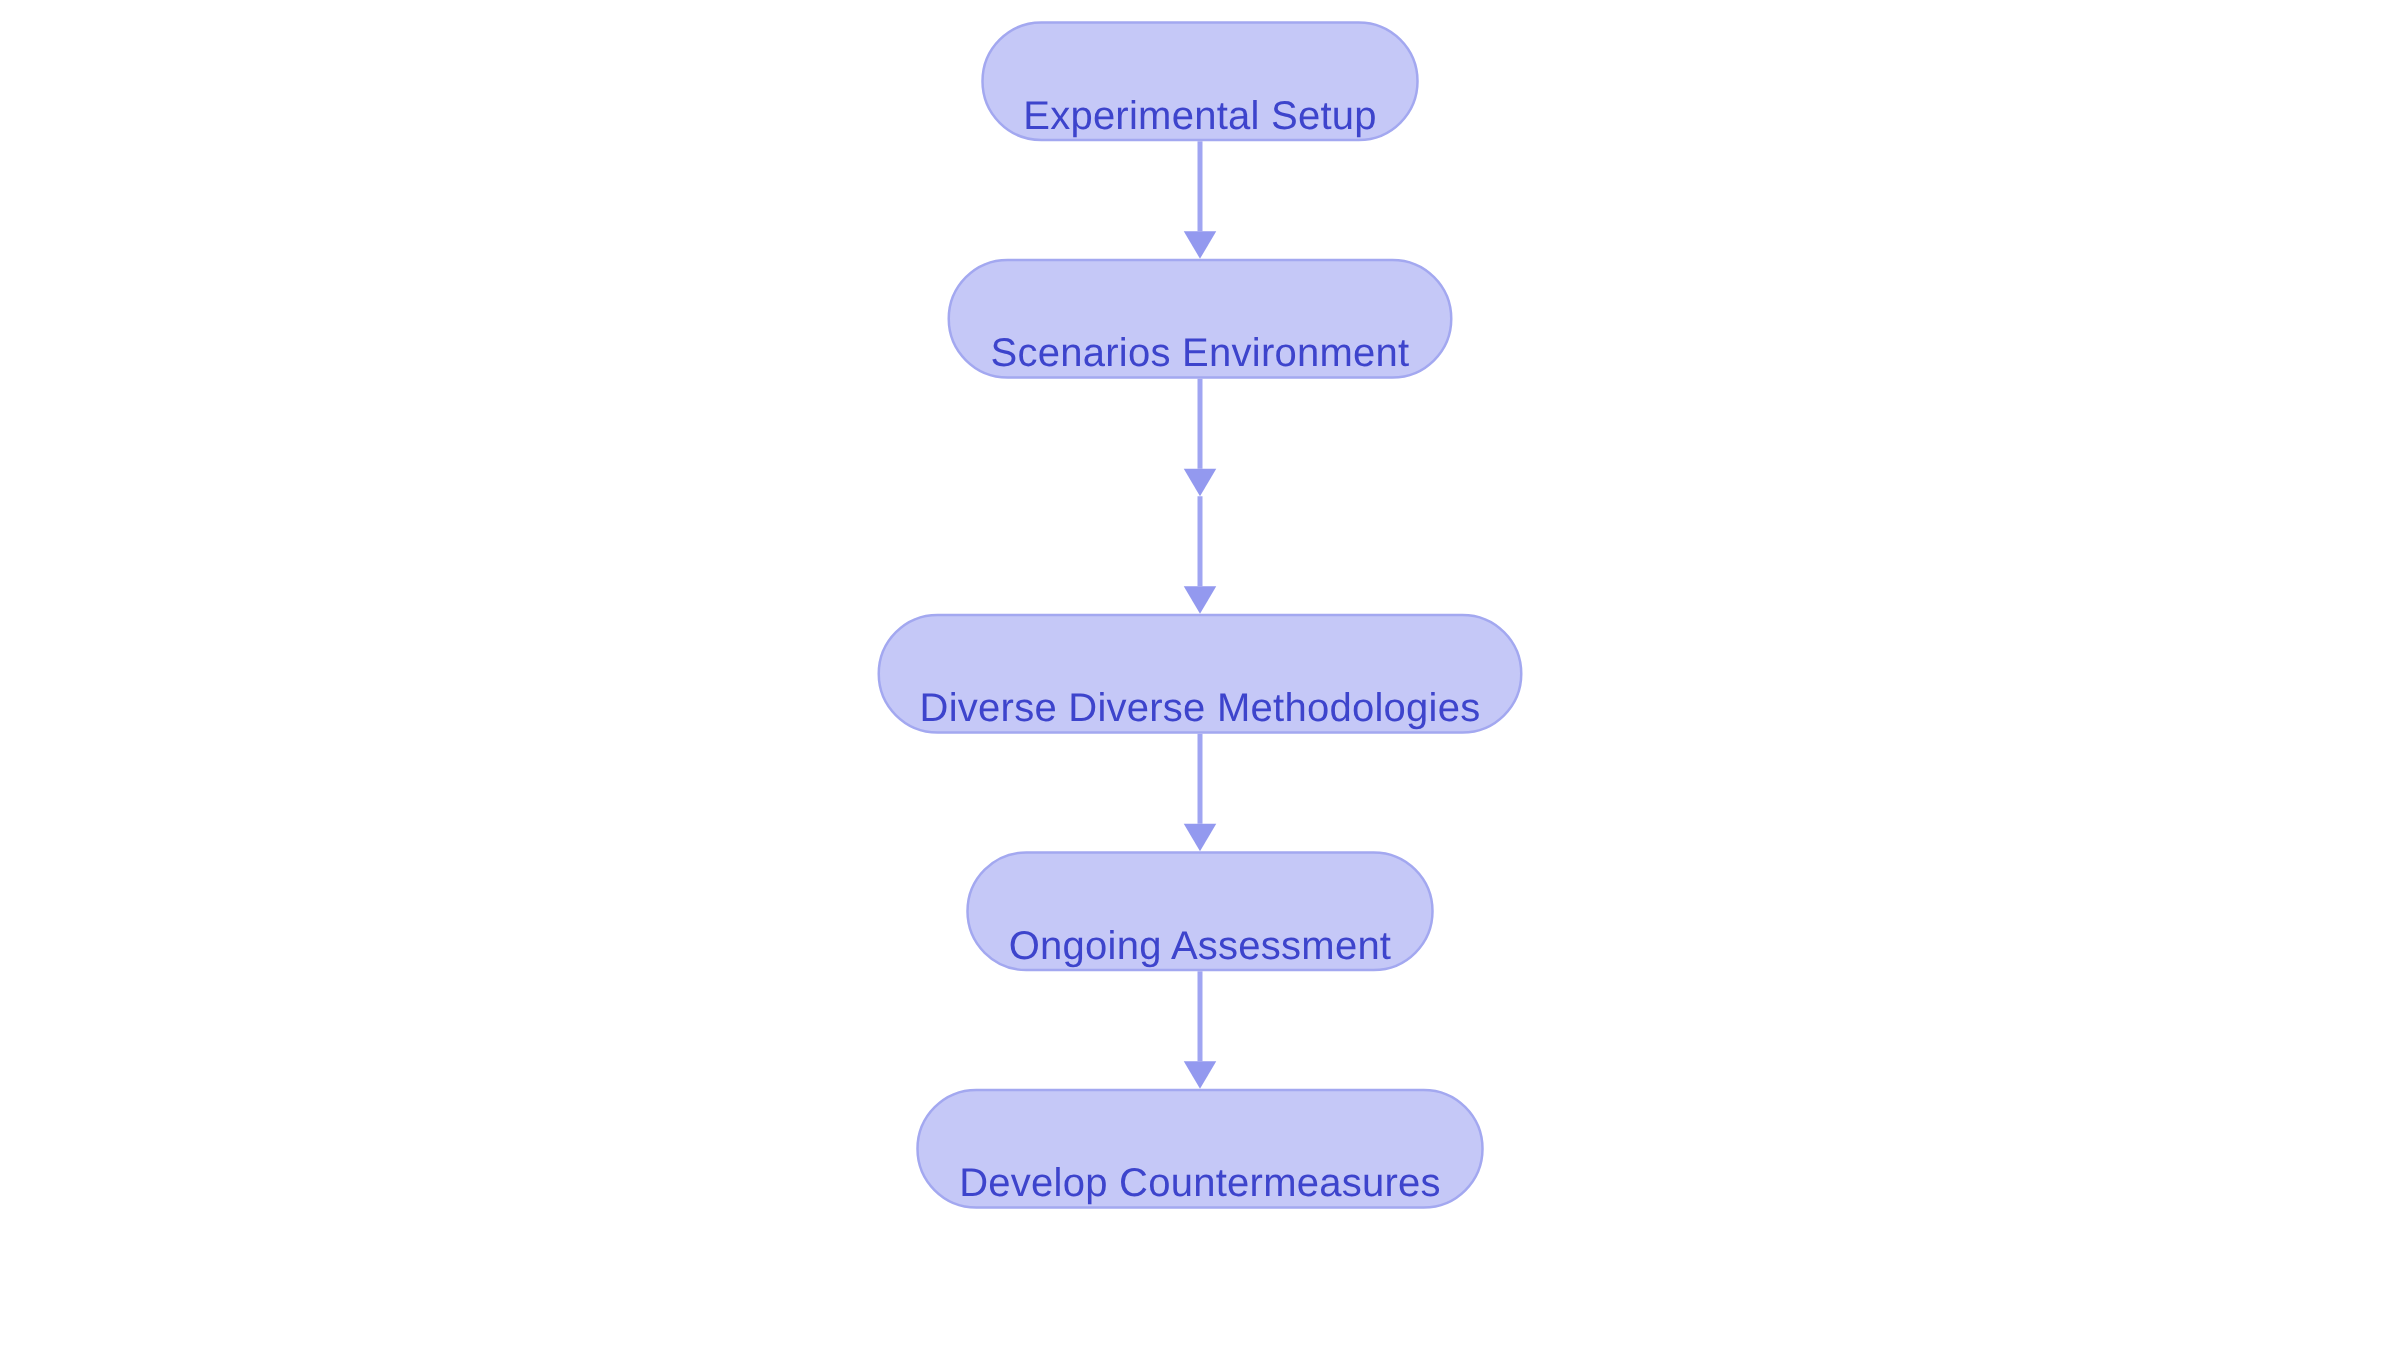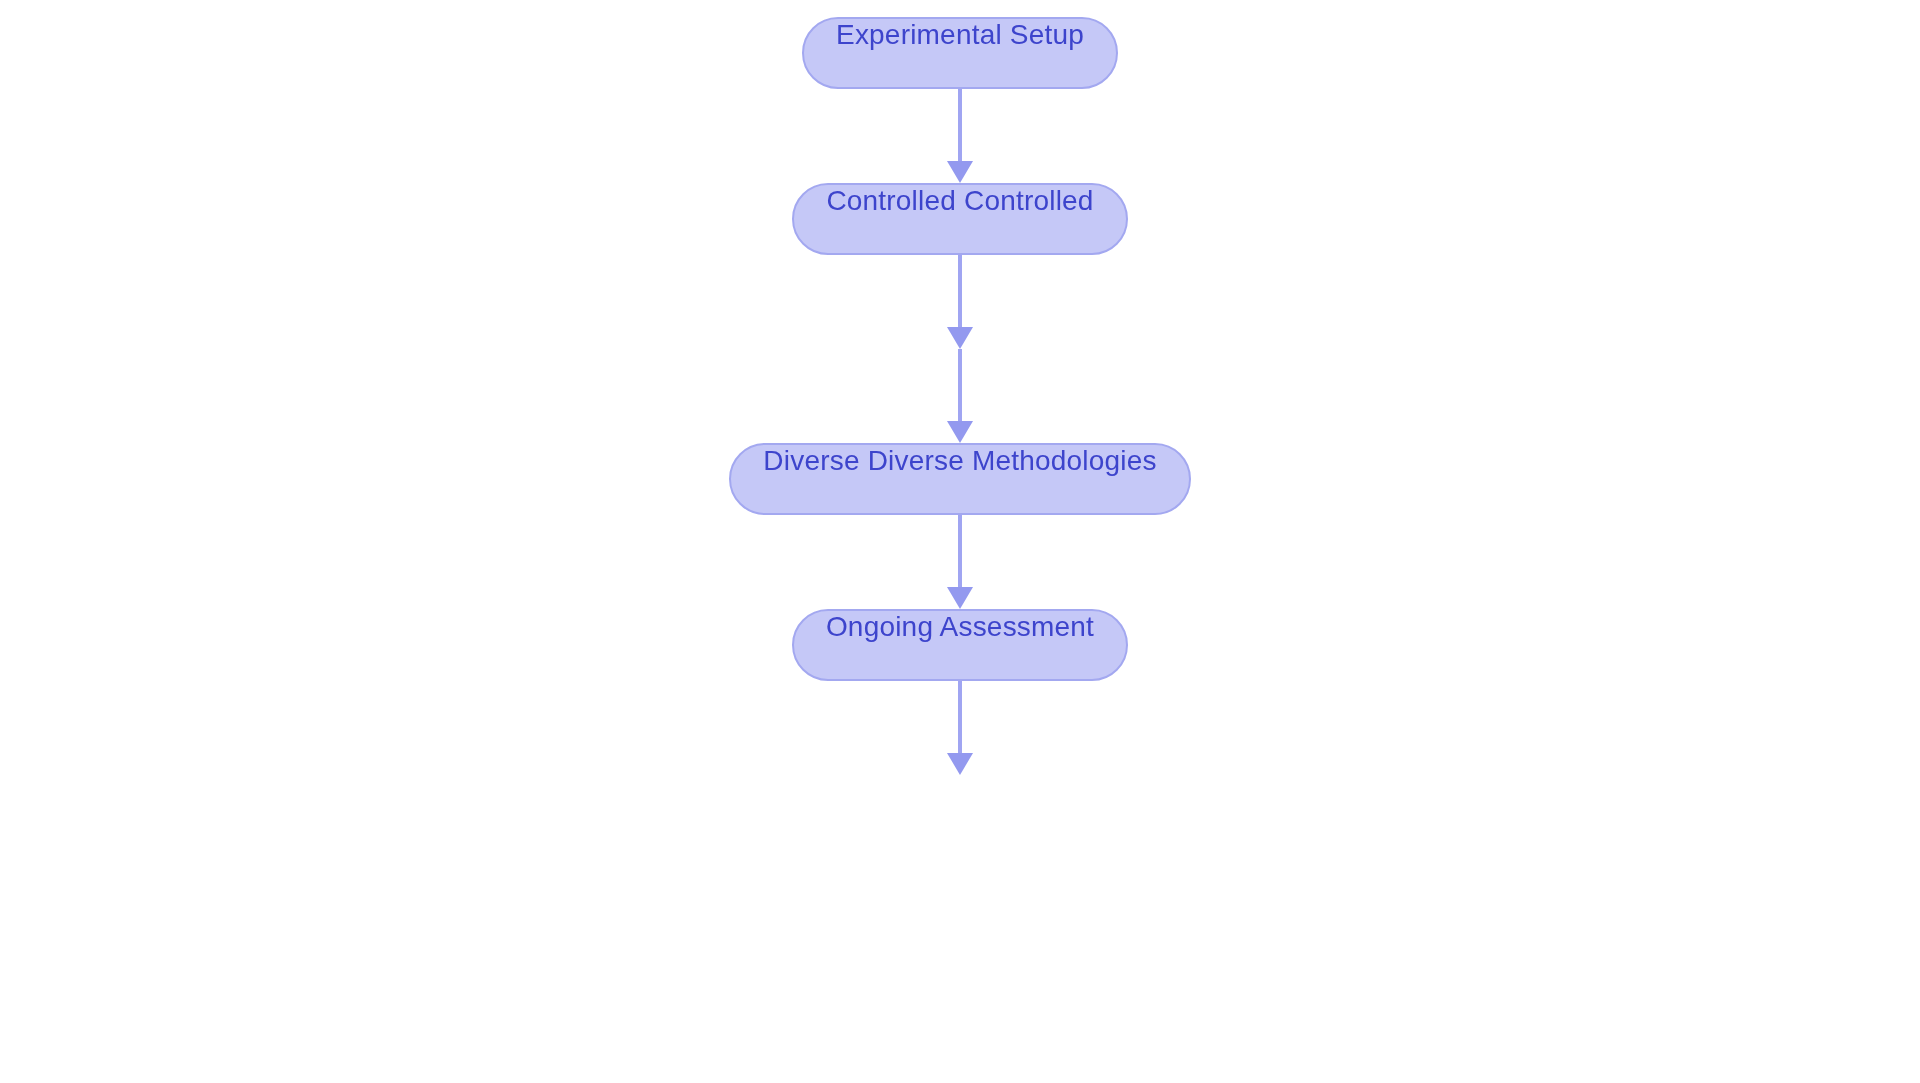--- a/index.html
+++ b/index.html
@@ -17,31 +17,31 @@
     position: relative;
     width: 100%;
     height: 100%;
     box-sizing: border-box;
     padding-top: 17px;
     display: flex;
     flex-direction: column;
     align-items: center;
   }
   .node {
-    height: 72px;
+    height: 96px;
     box-sizing: border-box;
     display: flex;
-    align-items: flex-start;
+    align-items: flex-end;
     justify-content: center;
     padding: 0 32px;
     border-radius: 48px;
     background: var(--node-fill, #c5c8f7);
     border: 2px solid var(--node-border, #a3a8f0);
     color: var(--node-text, #3d44cc);
-    font-size: 28px;
+    font-size: 32px;
     letter-spacing: 0.2px;
     white-space: nowrap;
     min-width: 230px;
   }
   .node-label {
     display: inline-block;
   }
   .arrow {
     width: 28px;
     height: 94px;
@@ -68,21 +68,21 @@
 
 <div id="canvas" class="canvas">
     <div class="node">
     <span class="node-label">Experimental Setup</span>
   </div>
     <div class="arrow">
     <div class="arrow-line"></div>
     <div class="arrow-head"></div>
   </div>
     <div class="node">
-    <span class="node-label">Controlled Controlled</span>
+    <span class="node-label">Scenarios Environment</span>
   </div>
     <div class="arrow">
     <div class="arrow-line"></div>
     <div class="arrow-head"></div>
   </div>
     <div class="arrow">
     <div class="arrow-line"></div>
     <div class="arrow-head"></div>
   </div>
     <div class="node">
@@ -92,13 +92,16 @@
     <div class="arrow-line"></div>
     <div class="arrow-head"></div>
   </div>
     <div class="node">
     <span class="node-label">Ongoing Assessment</span>
   </div>
     <div class="arrow">
     <div class="arrow-line"></div>
     <div class="arrow-head"></div>
   </div>
+    <div class="node">
+    <span class="node-label">Develop Countermeasures</span>
+  </div>
   </div>
 
 </body></html>

